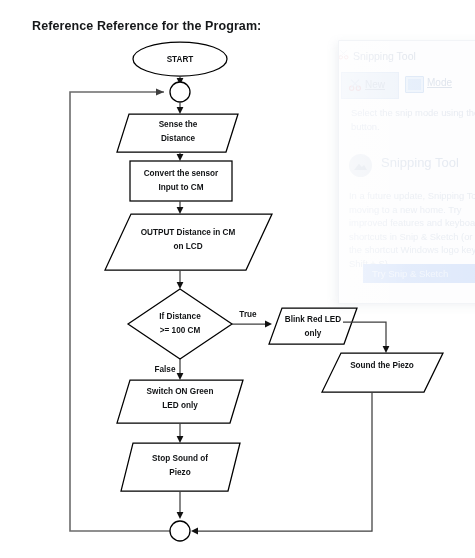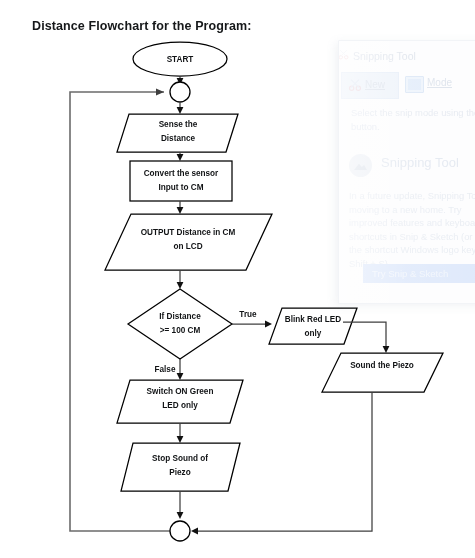--- a/index.html
+++ b/index.html
@@ -89,21 +89,21 @@
     position:absolute;left:0;top:0;width:150px;height:262px;
     background:linear-gradient(to right,rgba(255,255,255,.55),rgba(255,255,255,.15) 45%,rgba(255,255,255,0));
     pointer-events:none;
   }
 </style>
 </head>
 <body>
 
 <div id="stage">
 
-  <div id="title">Distance Flowchart for the Program:</div>
+  <div id="title">Reference Reference for the Program:</div>
 
   <svg id="flow" viewBox="0 0 475 558">
 
     <g>
       <path class="lnk" d="M170,531 L70,531 L70,92 L164,92"></path>
       <path d="M164,92 l-8,-3.6 l0,7.2 z" fill="#3f3f3f"></path>
     </g>
 
     <g>
       <ellipse class="shp" cx="180" cy="59" rx="47" ry="17"></ellipse>

